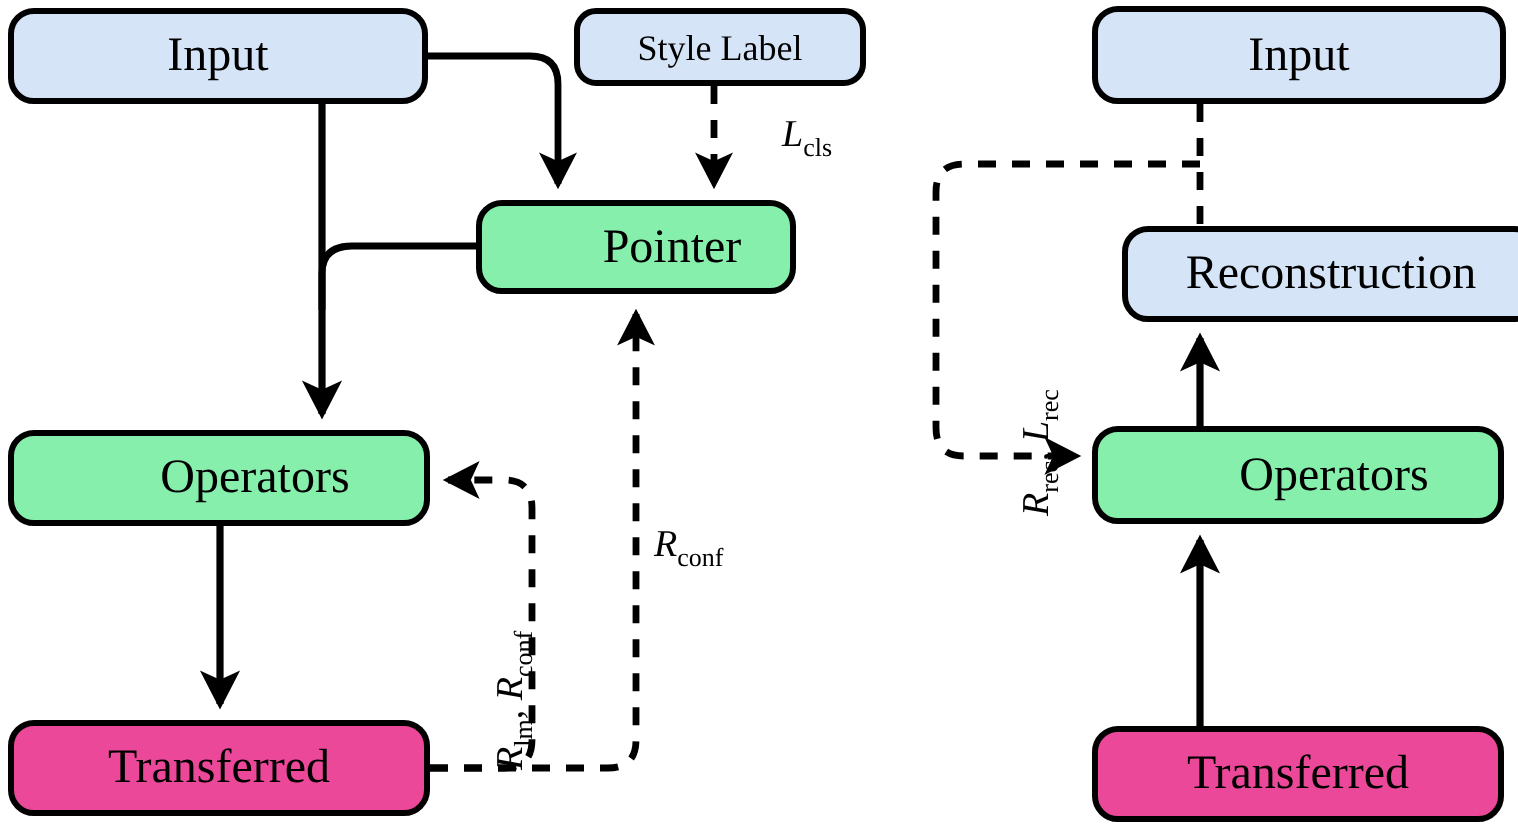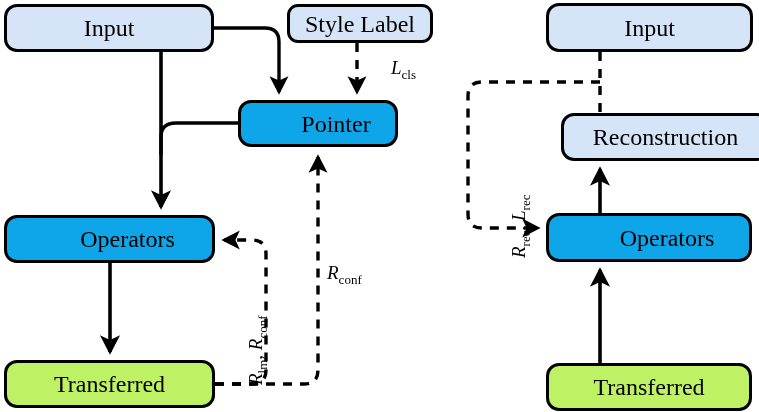--- a/index.html
+++ b/index.html
@@ -3,22 +3,22 @@
 <meta charset="utf-8">
 <style>
   html,body{margin:0;padding:0;background:#ffffff;}
   #stage{position:relative;width:759px;height:412px;background:#ffffff;overflow:hidden;
          font-family:"Liberation Serif","DejaVu Serif",serif;}
   #svg{position:absolute;left:0;top:0;width:759px;height:412px;}
   .node{position:absolute;box-sizing:border-box;border:3px solid #000;border-radius:13px;
         display:flex;align-items:center;justify-content:center;color:#000;
         font-family:"Liberation Serif","DejaVu Serif",serif;font-size:24px;line-height:1;}
   .blue{background:#d6e4f7;}
-  .yellow{background:#0ea5e9;padding-left:36px;}
-  .pink{background:#bef264;}
+  .yellow{background:#86efac;padding-left:36px;}
+  .pink{background:#ec4899;}
   .edge-label{position:absolute;font-family:"Liberation Serif","DejaVu Serif",serif;
               font-size:19px;color:#000;white-space:nowrap;}
   .edge-label i{font-style:italic;}
   .edge-label sub{font-style:normal;font-size:13px;}
   .rot{transform-origin:left top;}
 </style>
 </head>
 <body>
 
 <div id="stage">
@@ -53,21 +53,21 @@
 
     <path d="M 600 213 L 600 169" fill="none" stroke="#000" stroke-width="3.6" marker-end="url(#ahs)"></path>
 
     <path d="M 600 363 L 600 270" fill="none" stroke="#000" stroke-width="3.6" marker-end="url(#ahs)"></path>
   </svg>
 
   <div class="node blue" style="left:4px;top:4px;width:210px;height:48px;">
     <span>Input</span>
   </div>
 
-  <div class="node blue" style="left:287px;top:4px;width:146px;height:39px;font-size:24px;border-radius:11px;">
+  <div class="node blue" style="left:287px;top:4px;width:146px;height:39px;font-size:18px;border-radius:11px;">
     <span>Style Label</span>
   </div>
 
   <div class="node yellow" style="left:238px;top:100px;width:160px;height:47px;">
     <span>Pointer</span>
   </div>
 
   <div class="node yellow" style="left:4px;top:215px;width:211px;height:48px;">
     <span>Operators</span>
   </div>

